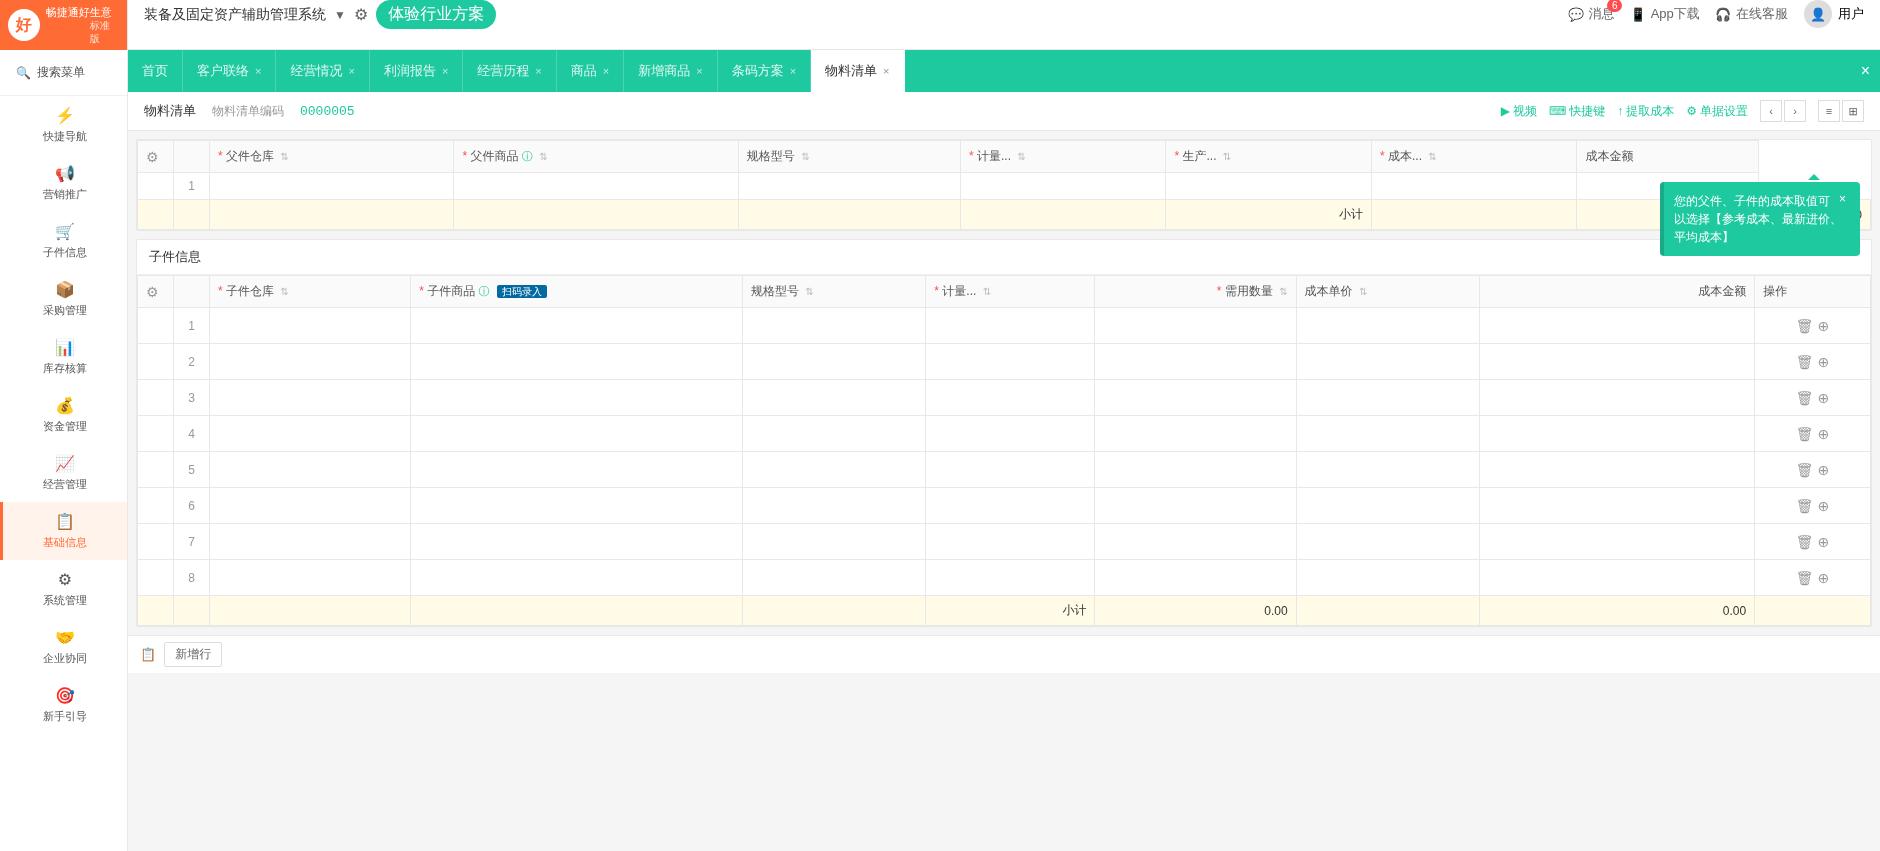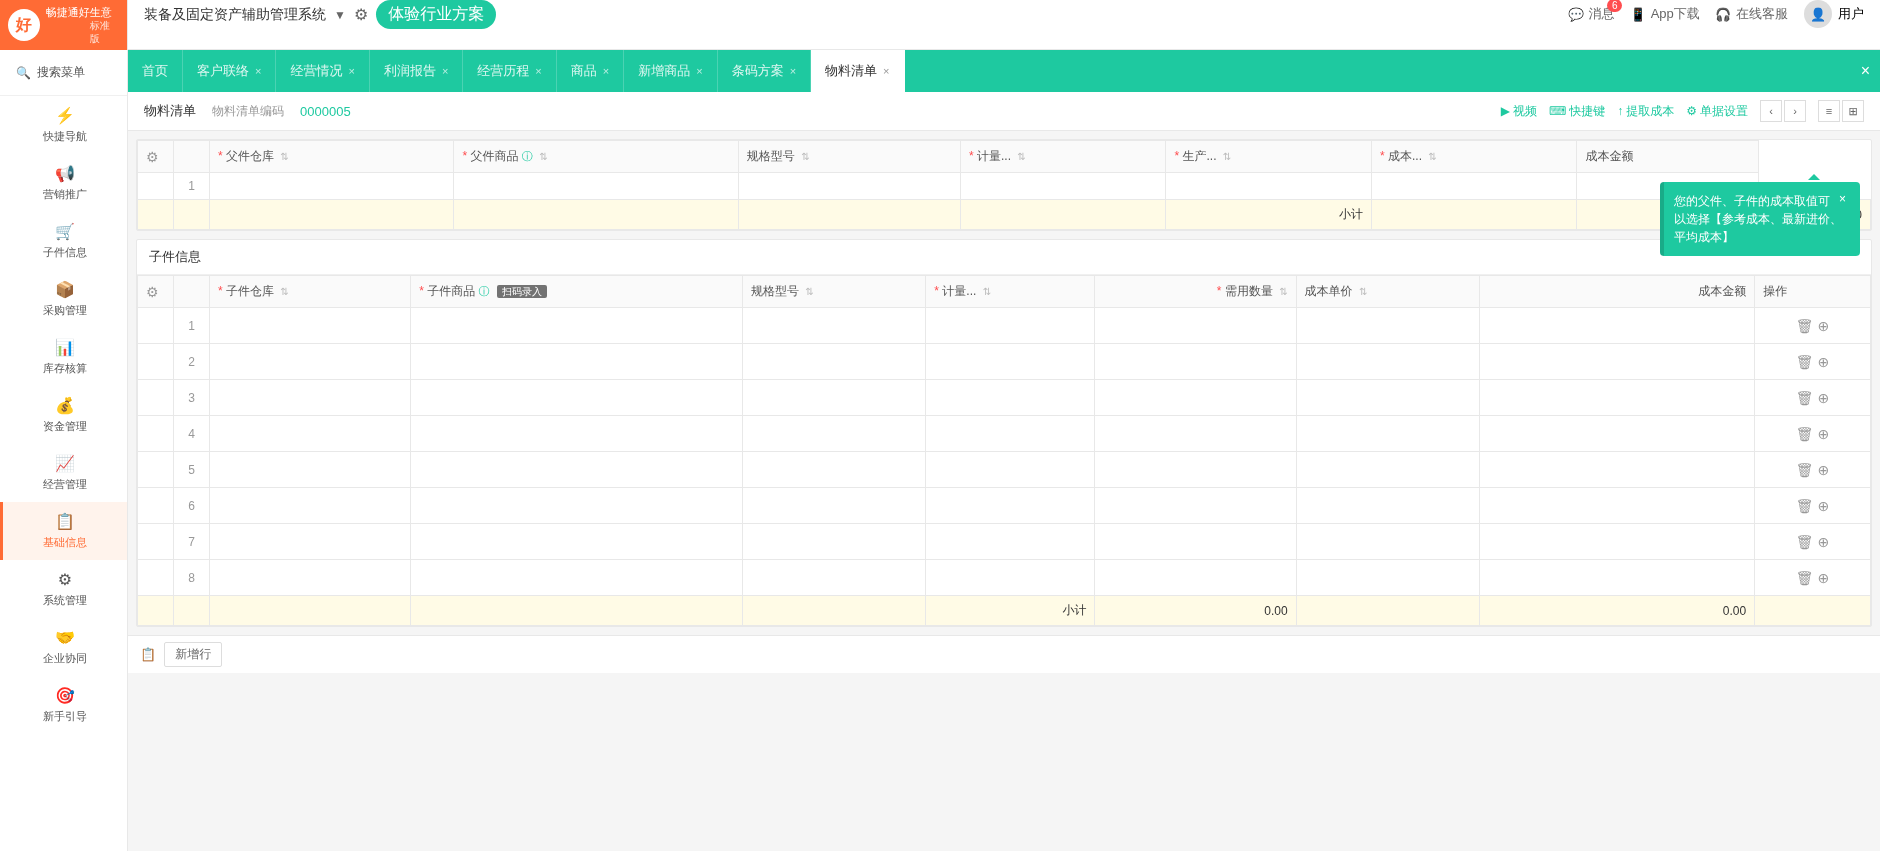--- a/index.html
+++ b/index.html
@@ -221,20 +221,21 @@
       color: #666;
       cursor: pointer;
     }
     .breadcrumb-active {
       color: #333;
       font-weight: 500;
     }
     .doc-code {
       color: #1ec9a0;
       font-size: 13px;
+      font-family: Liberation Mono, monospace;
     }
     .sub-header-right {
       display: flex;
       align-items: center;
       gap: 12px;
     }
     .sub-action-btn {
       background: none;
       border: none;
       cursor: pointer;
@@ -324,21 +325,21 @@
       background: none;
       border: none;
       cursor: pointer;
       color: #999;
       font-size: 14px;
     }
     .sort-icon { color: #bbb; font-size: 10px; margin-left: 3px; }
 
     
     .scan-badge {
-      background: #737373;
+      background: #0369a1;
       color: white;
       font-size: 10px;
       padding: 1px 5px;
       border-radius: 2px;
       margin-left: 4px;
     }
 
     
     .action-icons {
       display: flex;

